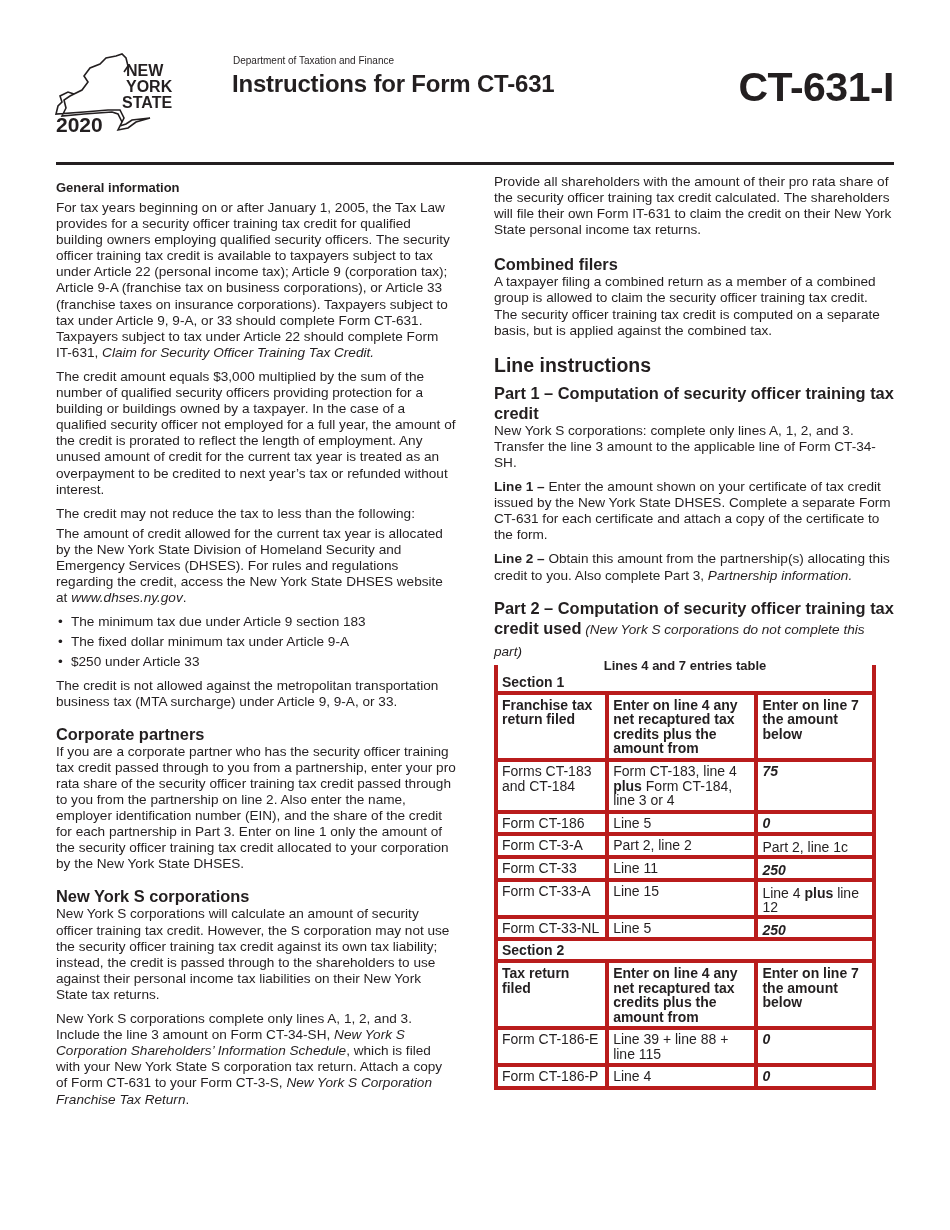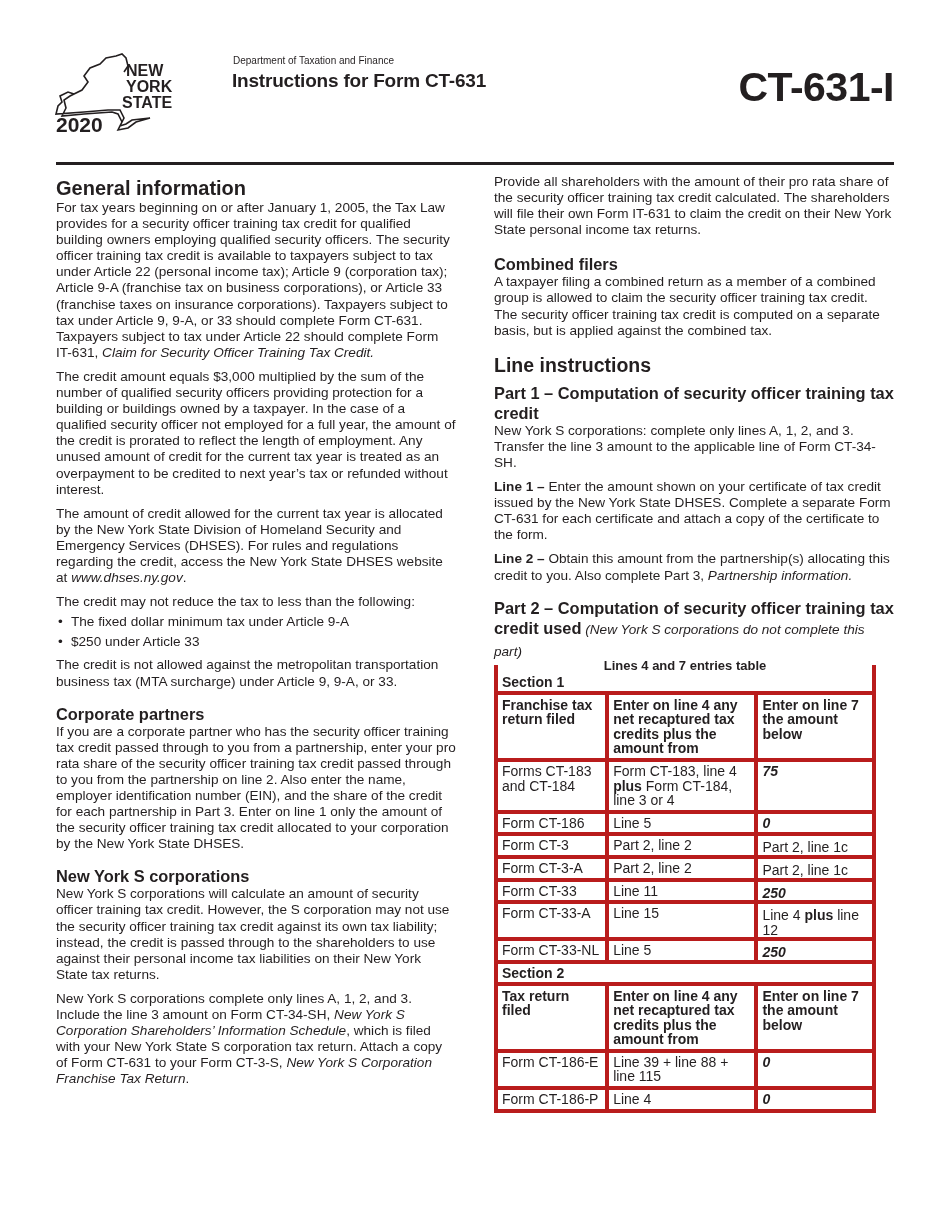--- a/index.html
+++ b/index.html
@@ -6,30 +6,30 @@
   html, body { width: 950px; height: 1230px; background: #ffffff; }
   body {
     position: relative;
     font-family: "Liberation Sans", sans-serif;
     color: #231f20;
     overflow: hidden;
   }
   .header { position: absolute; left: 0; top: 0; width: 950px; height: 170px; }
   .logo { position: absolute; left: 54px; top: 52px; width: 130px; height: 82px; }
   .dept { position: absolute; left: 233px; top: 55px; font-size: 10px; }
-  .title { position: absolute; left: 232px; top: 70px; font-size: 19px; font-weight: bold; letter-spacing: -0.2px; }
+  .title { position: absolute; left: 232px; top: 70px; font-size: 24px; font-weight: bold; letter-spacing: -0.2px; }
   .subtitle { position: absolute; left: 233px; top: 99px; font-size: 20px; font-weight: bold; }
   .formno { position: absolute; right: 56px; top: 64px; font-size: 41px; font-weight: bold; letter-spacing: -0.5px; }
   .rule { position: absolute; left: 56px; top: 162px; width: 838px; height: 3px; background: #231f20; }
 
   .col { position: absolute; top: 174px; width: 400px; font-size: 13.6px; line-height: 16.1px; }
   .col.left { left: 56px; }
   .col.right { left: 494px; }
 
-  h2.gen { font-size: 20px; font-weight: bold; line-height: 24px; margin-top: 2px; margin-bottom: 0px; }
+  h2.gen { font-size: 13px; font-weight: bold; line-height: 24px; margin-top: 2px; margin-bottom: 0px; }
   h3 { font-size: 16.4px; font-weight: bold; line-height: 20px; }
   h2.big { font-size: 19.5px; font-weight: bold; line-height: 24px; }
   h3.part { font-size: 16.4px; font-weight: bold; line-height: 20px; }
   p { margin-bottom: 8px; }
   .it { font-style: italic; }
   .b { font-weight: bold; }
   ul.bul { list-style: none; margin-bottom: 7px; }
   ul.bul li { position: relative; padding-left: 15px; margin-bottom: 4px; }
   ul.bul li::before { content: "\2022"; position: absolute; left: 2px; top: 0; }
 
@@ -71,23 +71,24 @@
   <div class="title">Instructions for Form CT-631</div>
   <div class="formno">CT-631-I</div>
   <div class="rule"></div>
 </div>
 
 <div class="col left">
   <section>
     <h2 class="gen">General information</h2>
     <p><span>For tax years beginning on or after January 1, 2005, the Tax Law provides for a security officer training tax credit for qualified building owners employing qualified security officers. The security officer training tax credit is available to taxpayers subject to tax under Article 22 (personal income tax); Article 9 (corporation tax); Article 9-A (franchise tax on business corporations), or Article 33 (franchise taxes on insurance corporations). Taxpayers subject to tax under Article 9, 9-A, or 33 should complete Form CT-631. Taxpayers subject to tax under Article 22 should complete Form IT-631, </span><span class="it">Claim for Security Officer Training Tax Credit.</span></p>
     <p>The credit amount equals $3,000 multiplied by the sum of the number of qualified security officers providing protection for a building or buildings owned by a taxpayer. In the case of a qualified security officer not employed for a full year, the amount of the credit is prorated to reflect the length of employment. Any unused amount of credit for the current tax year is treated as an overpayment to be credited to next year’s tax or refunded without interest.</p>
+    <p style="margin-bottom:4px">The credit may not reduce the tax to less than the following:</p>
     <p><span>The amount of credit allowed for the current tax year is allocated by the New York State Division of Homeland Security and Emergency Services (DHSES). For rules and regulations regarding the credit, access the New York State DHSES website at </span><span class="it">www.dhses.ny.gov</span><span>.</span></p>
-    <p style="margin-bottom:4px">The credit may not reduce the tax to less than the following:</p>
     <ul class="bul">
+      <li>The minimum tax due under Article 9 section 183</li>
       <li>The fixed dollar minimum tax under Article 9-A</li>
       <li>$250 under Article 33</li>
     </ul>
     <p>The credit is not allowed against the metropolitan transportation business tax (MTA surcharge) under Article 9, 9-A, or 33.</p>
   </section>
 
   <section class="sp-cp">
     <h3>Corporate partners</h3>
     <p>If you are a corporate partner who has the security officer training tax credit passed through to you from a partnership, enter your pro rata share of the security officer training tax credit passed through to you from the partnership on line 2. Also enter the name, employer identification number (EIN), and the share of the credit for each partnership in Part 3. Enter on line 1 only the amount of the security officer training tax credit allocated to your corporation by the New York State DHSES.</p>
   </section>
@@ -132,25 +133,20 @@
       <td>Forms CT-183 and CT-184</td>
       <td><span>Form CT-183, line 4 </span><span class="b">plus</span><span> Form CT-184, line 3 or 4</span></td>
       <td class="bi">75</td>
     </tr>
     <tr class="row">
       <td>Form CT-186</td>
       <td>Line 5</td>
       <td class="bi">0</td>
     </tr>
     <tr class="row">
-      <td>Form CT-3</td>
-      <td>Part 2, line 2</td>
-      <td style="padding-top:4px;padding-bottom:0">Part 2, line 1c</td>
-    </tr>
-    <tr class="row">
       <td>Form CT-3-A</td>
       <td>Part 2, line 2</td>
       <td style="padding-top:4px;padding-bottom:0">Part 2, line 1c</td>
     </tr>
     <tr class="row">
       <td>Form CT-33</td>
       <td>Line 11</td>
       <td class="bi" style="padding-top:4px;padding-bottom:0">250</td>
     </tr>
     <tr class="row">

